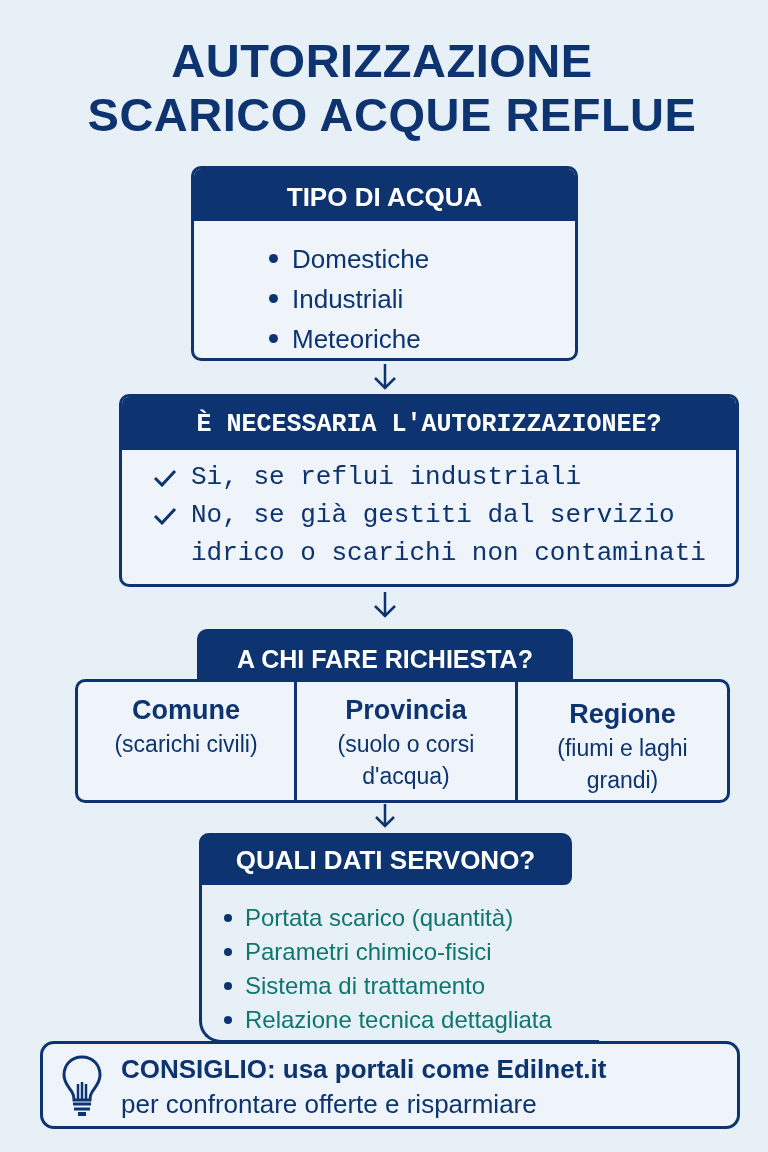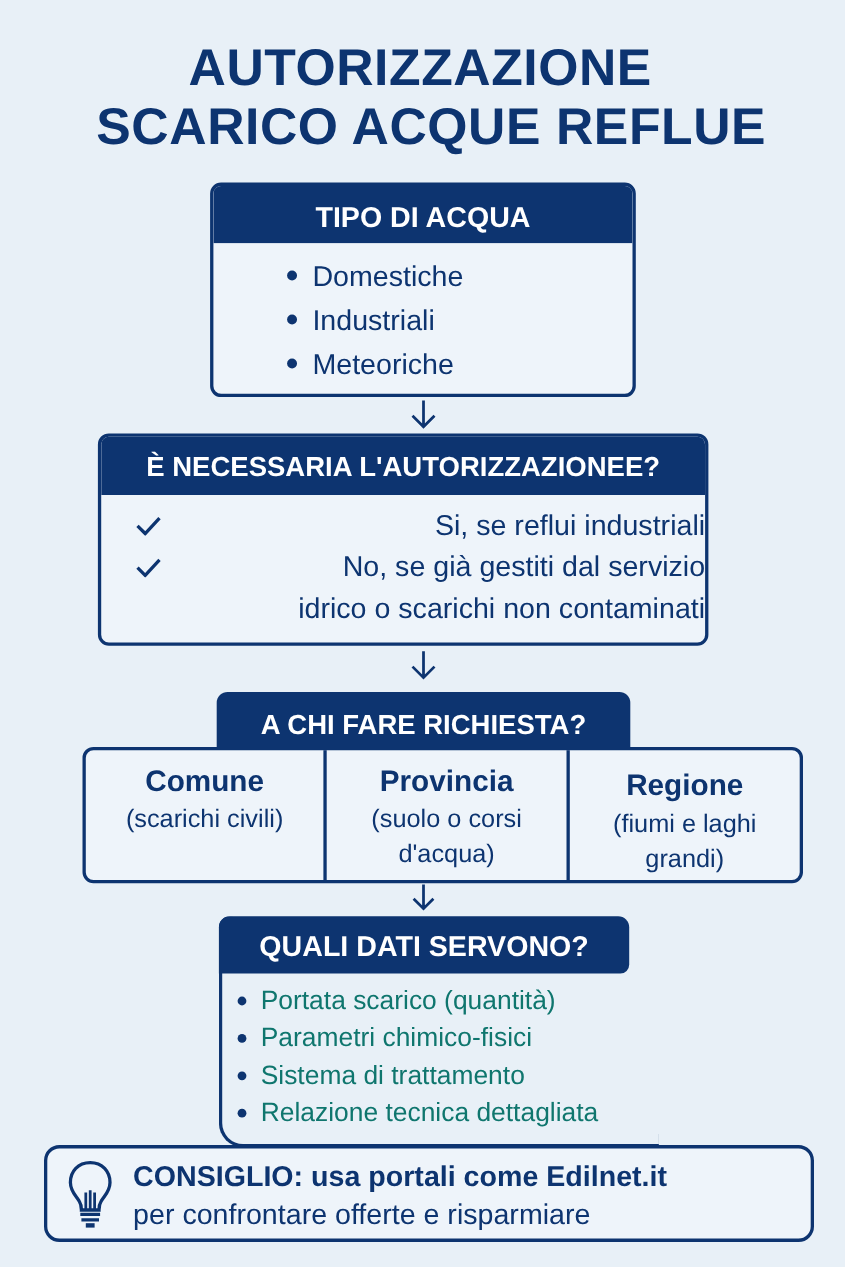--- a/index.html
+++ b/index.html
@@ -18,21 +18,21 @@
   .title .l1 { display: block; padding-right: 20px; }
   .box {
     position: absolute; border: 3px solid #0d3470; border-radius: 10px;
     background: #eef4fa; box-sizing: border-box;
   }
   .hdr {
     background: #0d3470; color: #ffffff; font-weight: bold;
     text-align: center; box-sizing: border-box;
   }
   .arrow { position: absolute; width: 30px; height: 30px; }
-  ul { list-style: none; margin: 0; padding: 0; }
+  ul { list-style: none; margin: 8px; padding: 0; }
   .bul li { position: relative; }
   .bul li::before {
     content: ""; position: absolute; width: 9px; height: 9px; border-radius: 50%;
     background: #0d3470;
   }
 </style>
 </head>
 <body>
 
 <div class="title">
@@ -47,23 +47,23 @@
     <li><span style="position:absolute;left:-23px;top:15px;width:9px;height:9px;border-radius:50%;background:#0d3470;"></span><span>Industriali</span></li>
     <li><span style="position:absolute;left:-23px;top:15px;width:9px;height:9px;border-radius:50%;background:#0d3470;"></span><span>Meteoriche</span></li>
   </ul>
 </div>
 <style>.bul li::before{display:none;}</style>
 
 <svg class="arrow" style="left:370px; top:362px;" viewBox="0 0 30 30">
   <path d="M15 2 V26 M5 16 L15 26 L25 16" fill="none" stroke="#0d3470" stroke-width="2.5"></path>
 </svg>
 
-<div class="box" style="left:89px; top:394px; width:555px; height:193px; overflow:hidden;">
+<div class="box" style="left:119px; top:394px; width:620px; height:193px; overflow:hidden;font-family:Liberation Mono, monospace;">
   <div class="hdr" style="height:53px; line-height:56px; font-size:25px;">È NECESSARIA L'AUTORIZZAZIONEE?</div>
-  <div style="position:relative; font-size:26px; line-height:38px; padding-top:8px;text-align:right;">
+  <div style="position:relative; font-size:26px; line-height:38px; padding-top:8px;">
     <div style="position:relative; padding-left:69px;">
       <svg style="position:absolute; left:31px; top:11px;" width="24" height="18" viewBox="0 0 24 18">
           <path d="M2 9 L9 16 L22 2" fill="none" stroke="#0d3470" stroke-width="3"></path>
         </svg>
       <span>Si, se reflui industriali</span>
     </div>
     <div style="position:relative; padding-left:69px;">
       <svg style="position:absolute; left:31px; top:11px;" width="24" height="18" viewBox="0 0 24 18">
           <path d="M2 9 L9 16 L22 2" fill="none" stroke="#0d3470" stroke-width="3"></path>
         </svg>

